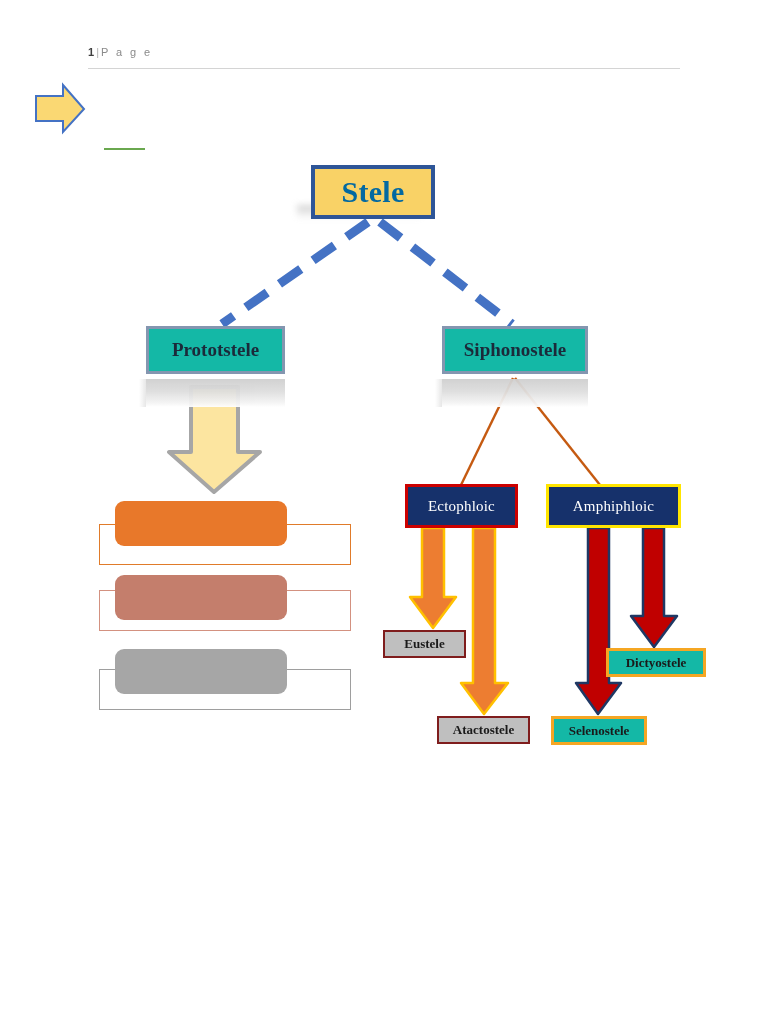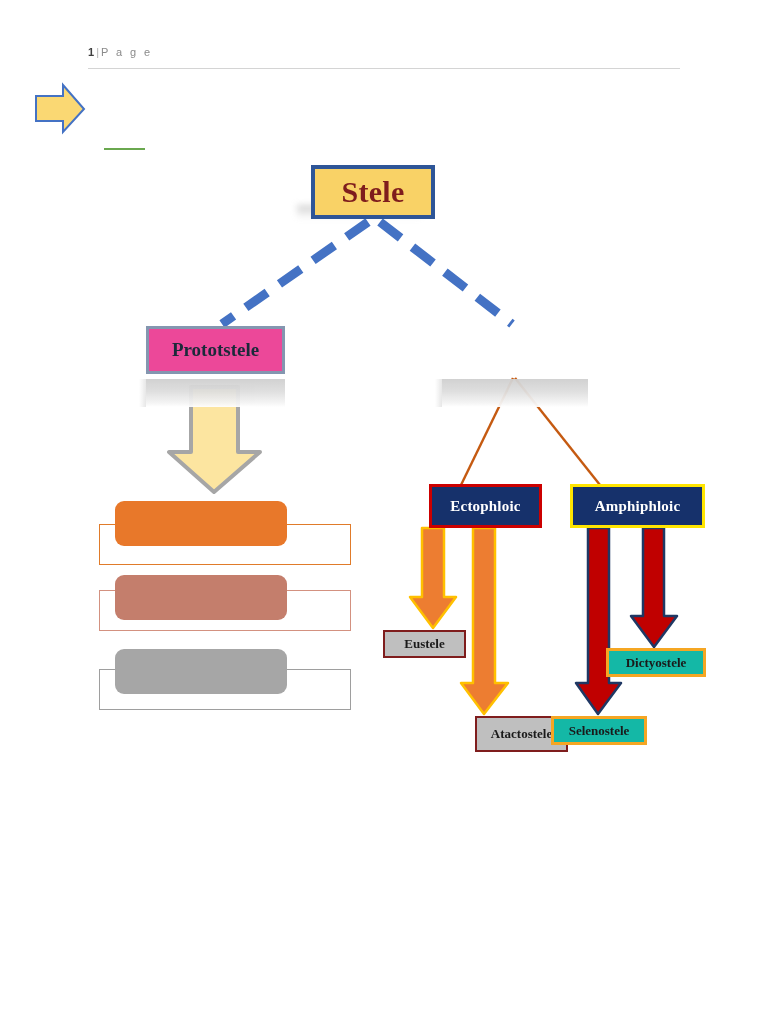--- a/index.html
+++ b/index.html
@@ -42,32 +42,32 @@
     display:flex;align-items:center;justify-content:center;
     text-align:center;
     white-space:nowrap;
   }
 
   
   .node-root{
     left:311px;top:165px;width:124px;height:54px;
     background:#F9D266;
     border:4px solid #2E5597;
-    font-size:30px;font-weight:bold;color:#7f1d1d;
+    font-size:30px;font-weight:bold;color:#0369a1;
     letter-spacing:0.3px;
   }
   .node-root-shadow{
     position:absolute;left:297px;top:205px;width:124px;height:14px;
     background:linear-gradient(180deg,rgba(140,140,140,.40),rgba(160,160,160,0));
     filter:blur(3px);
   }
 
   
   .node-green{
-    background:#ec4899;
+    background:#14b8a6;
     border:3px solid #8496B0;
     font-size:19px;font-weight:bold;color:#1B2A3A;
   }
   #node-prototstele{left:146px;top:326px;width:139px;height:48px;}
   #node-siphonostele{left:442px;top:326px;width:146px;height:48px;}
 
   .reflect{
     position:absolute;
     background:linear-gradient(180deg,#cfcfcf 0%,#dedede 45%,#f4f4f4 85%,#ffffff 100%);
     opacity:.95;
@@ -75,33 +75,32 @@
   #reflect-proto{left:146px;top:379px;width:139px;height:28px;}
   #reflect-siphon{left:442px;top:379px;width:146px;height:28px;}
   .reflect::after{
     content:"";position:absolute;left:-7px;top:0;width:7px;height:100%;
     background:linear-gradient(90deg,rgba(255,255,255,0),rgba(205,205,205,.5));
   }
 
   
   .node-navy{
     background:#16316B;
-    font-size:15px;font-weight:bold;color:#ffffff;
+    font-size:15px;font-weight:normal;color:#ffffff;
     letter-spacing:.2px;
-    margin-left:24px;
   }
   #node-ectophloic{left:405px;top:484px;width:113px;height:44px;border:3px solid #CC0000;}
   #node-amphiphloic{left:546px;top:484px;width:135px;height:44px;border:3px solid #FFE500;}
 
   
   .node-leaf{font-size:13px;font-weight:bold;color:#1A1A1A;}
   .leaf-gray{background:#BFBFBF;border:2px solid #7f1d1d;}
   .leaf-blue{background:#14b8a6;border:3px solid #F5A623;}
   #node-eustele{left:383px;top:630px;width:83px;height:28px;}
-  #node-atactostele{left:437px;top:716px;width:93px;height:36px;margin-left:38px;}
+  #node-atactostele{left:437px;top:716px;width:93px;height:28px;}
   #node-dictyostele{left:606px;top:648px;width:100px;height:29px;}
   #node-selenostele{left:551px;top:716px;width:96px;height:29px;}
 
   
   .ph-outline{position:absolute;box-sizing:border-box;background:#ffffff;}
   .ph-fill{position:absolute;box-sizing:border-box;border-radius:9px;}
 
   #ph-outline-1{left:99px;top:524px;width:252px;height:41px;border:1px solid #E07B2A;}
   #ph-fill-1{left:115px;top:501px;width:172px;height:45px;background:#E8782A;}
 
@@ -167,20 +166,21 @@
     </g>
   </svg>
 
   <div class="node-root-shadow"></div>
   <div class="node node-root" id="node-root">Stele</div>
 
   <div class="reflect" id="reflect-proto"></div>
   <div class="node node-green" id="node-prototstele">Prototstele</div>
 
   <div class="reflect" id="reflect-siphon"></div>
+  <div class="node node-green" id="node-siphonostele">Siphonostele</div>
 
   <div class="node node-navy" id="node-ectophloic">Ectophloic</div>
   <div class="node node-navy" id="node-amphiphloic">Amphiphloic</div>
 
   <div class="node node-leaf leaf-gray" id="node-eustele">Eustele</div>
   <div class="node node-leaf leaf-gray" id="node-atactostele">Atactostele</div>
   <div class="node node-leaf leaf-blue" id="node-dictyostele">Dictyostele</div>
   <div class="node node-leaf leaf-blue" id="node-selenostele">Selenostele</div>
 
   <div class="ph-outline" id="ph-outline-1"></div>

